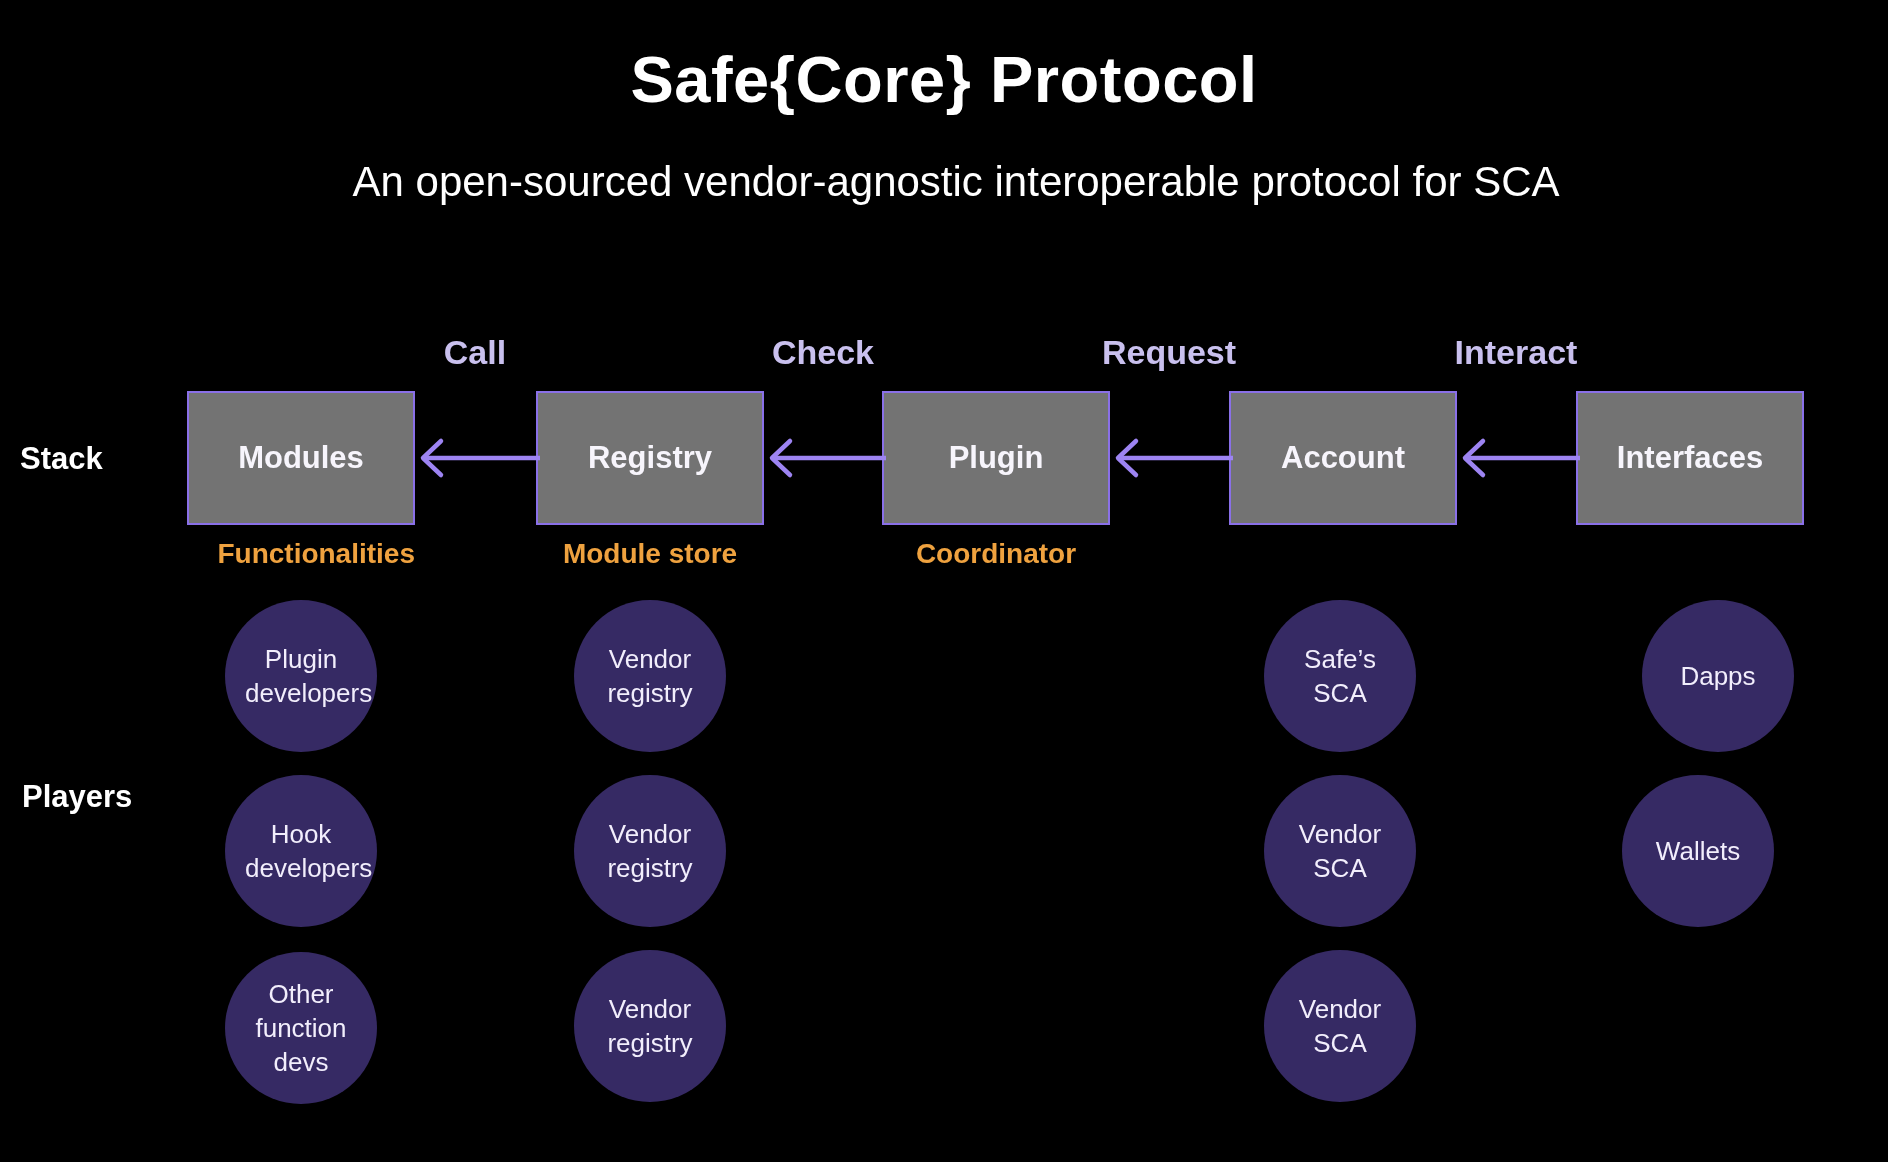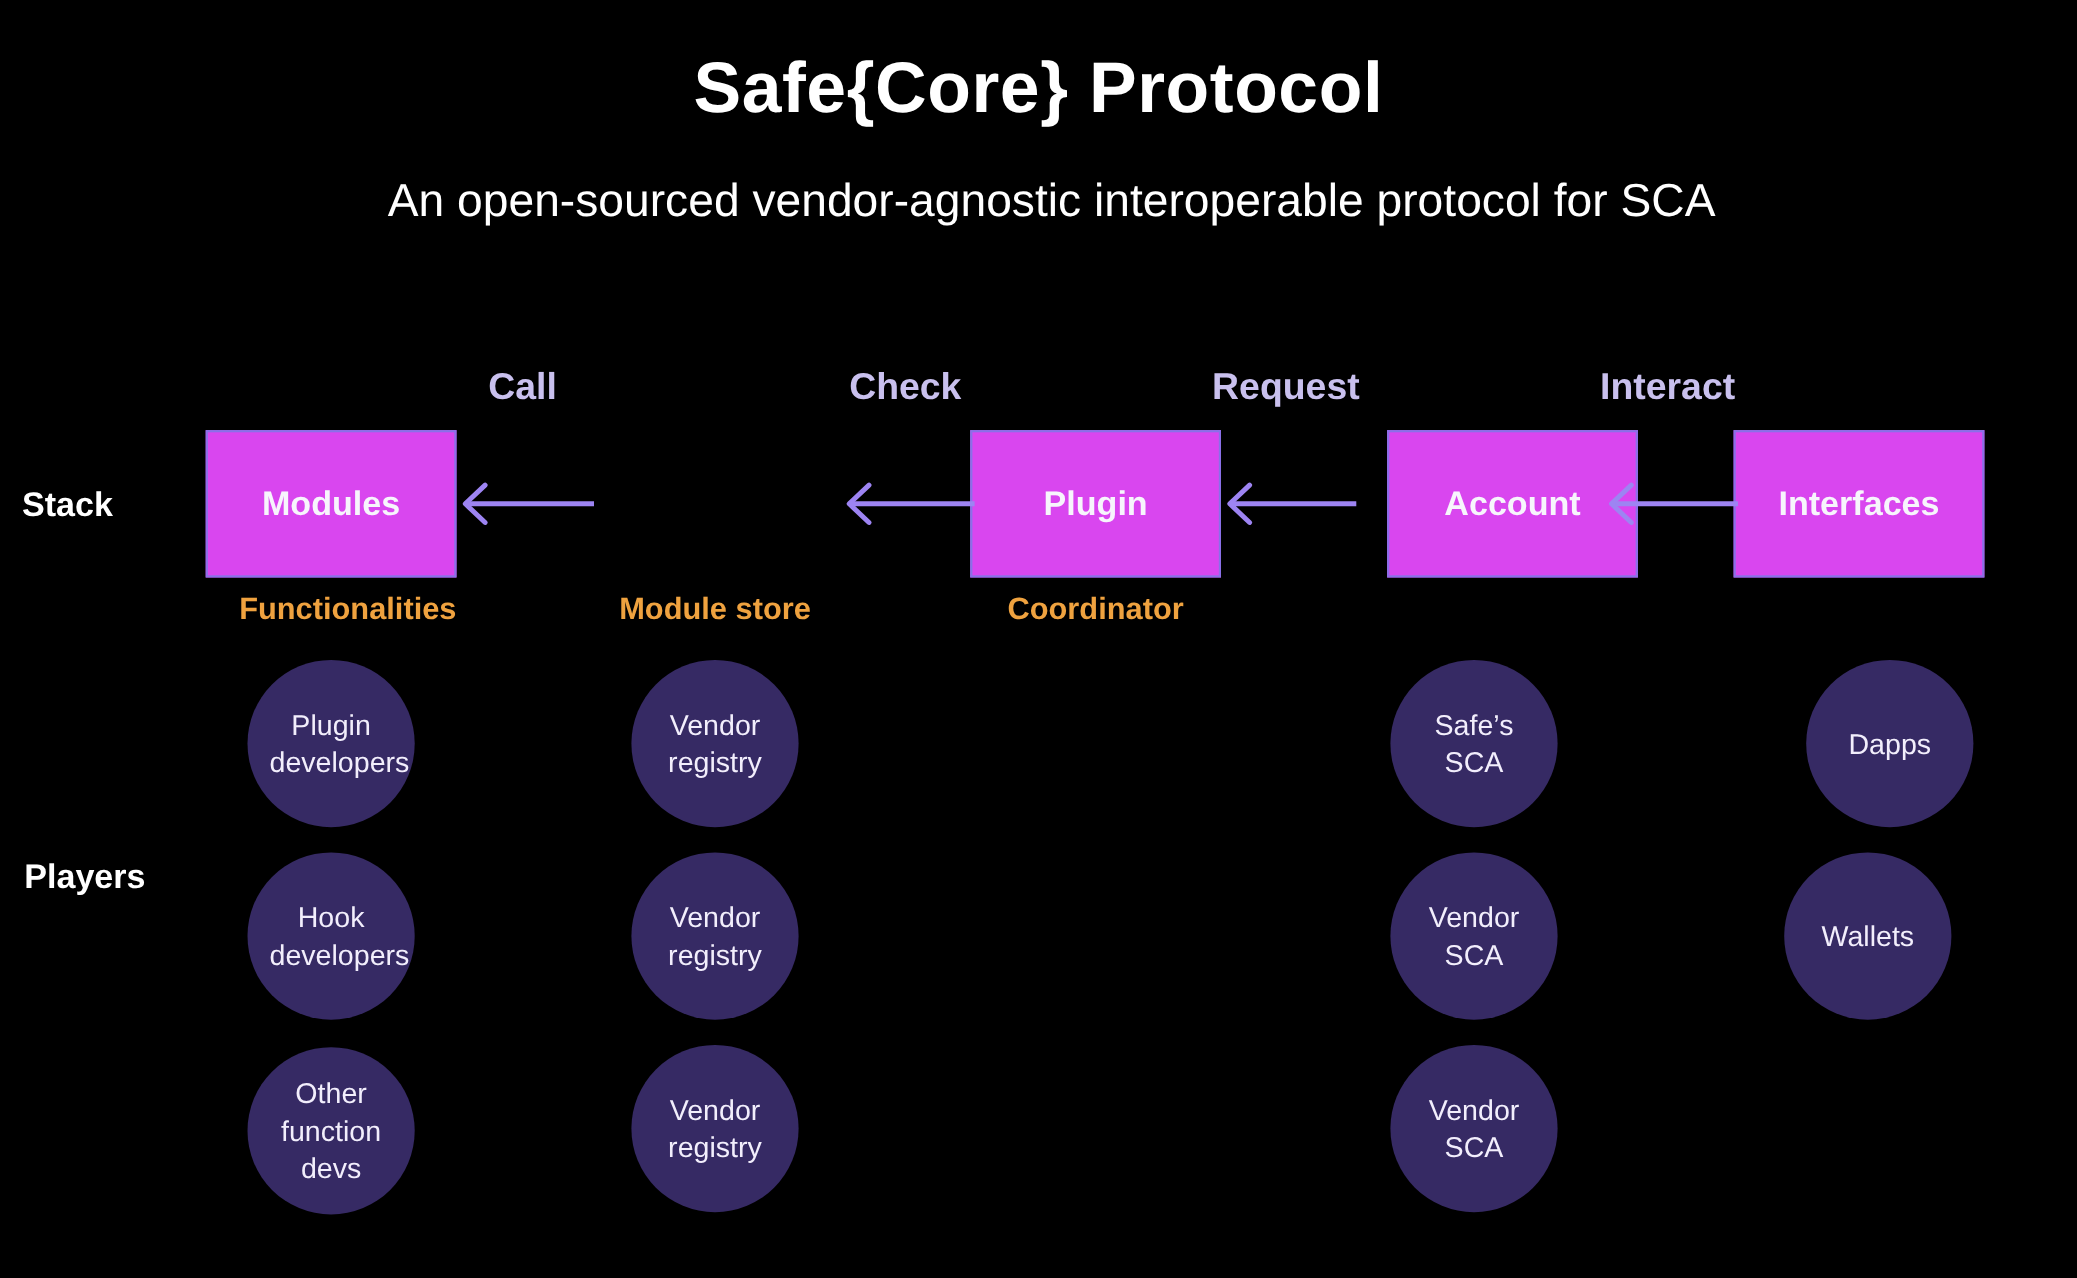--- a/index.html
+++ b/index.html
@@ -50,21 +50,21 @@
     color: #c9c0ee;
     font-size: 34px;
     font-weight: 600;
   }
   .node {
     position: absolute;
     top: 391px;
     width: 228px;
     height: 134px;
     box-sizing: border-box;
-    background: #d946ef;
+    background: #737373;
     border: 2px solid #8a70e8;
     display: flex;
     align-items: center;
     justify-content: center;
     color: #f7f5fc;
     font-size: 31px;
     font-weight: 700;
   }
   .tag {
     position: absolute;
@@ -112,24 +112,27 @@
   <div class="row-label" style="left:22px; top:779px;">Players</div>
 
   <div class="arrow-label" style="left:365px;">Call</div>
   <div class="arrow-label" style="left:713px;">Check</div>
   <div class="arrow-label" style="left:1059px;">Request</div>
   <div class="arrow-label" style="left:1406px;">Interact</div>
 
   <div class="node" style="left:187px;">
       <span>Modules</span>
     </div>
+  <div class="node" style="left:536px;">
+      <span>Registry</span>
+    </div>
   <div class="node" style="left:882px;">
       <span>Plugin</span>
     </div>
-  <div class="node" style="left:1261px;align-items:center;">
+  <div class="node" style="left:1229px;align-items:center;">
       <span>Account</span>
     </div>
   <div class="node" style="left:1576px;">
       <span>Interfaces</span>
     </div>
 
   <svg class="arrow-svg" style="left:412px;" width="128" height="48" viewBox="0 0 128 48">
     <line x1="128" y1="24" x2="12" y2="24" stroke="#9d84f2" stroke-width="4.5" stroke-linecap="round"></line>
     <polyline points="29,7 11,24 29,41" fill="none" stroke="#9d84f2" stroke-width="4.5" stroke-linecap="round" stroke-linejoin="round"></polyline>
   </svg>

